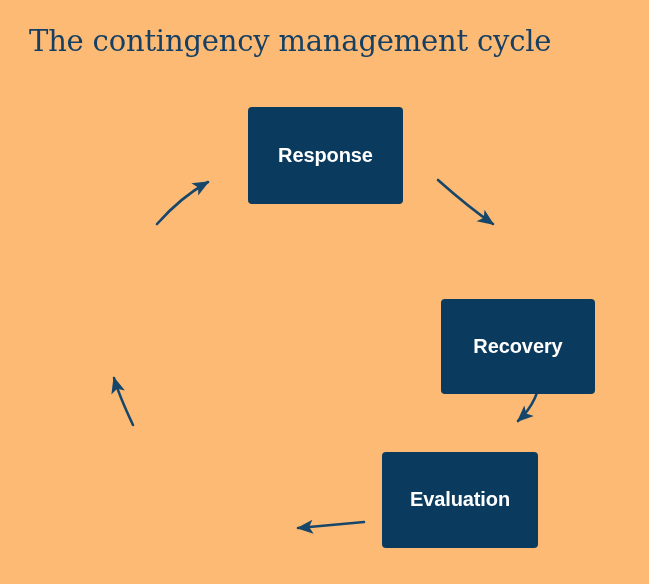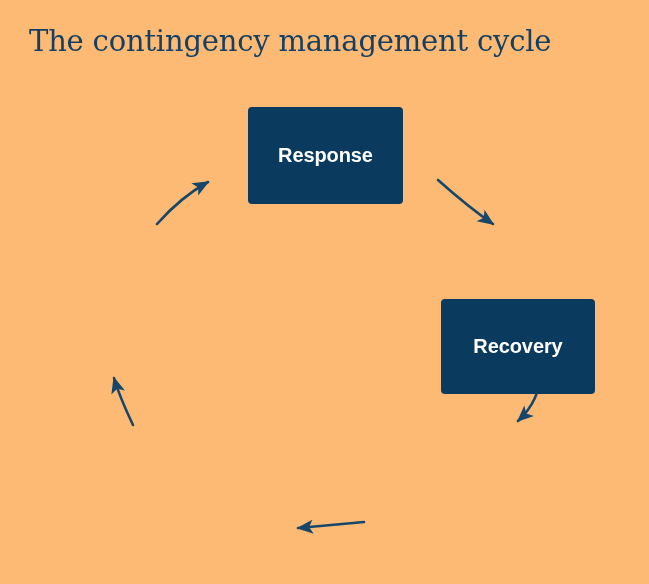--- a/index.html
+++ b/index.html
@@ -82,16 +82,19 @@
   </svg>
 
   <div class="node" id="node-response">
     <span class="node-label">Response</span>
   </div>
 
   <div class="node" id="node-recovery">
     <span class="node-label">Recovery</span>
   </div>
 
+  <div class="node" id="node-evaluation">
+    <span class="node-label">Evaluation</span>
+  </div>
 
 
 
 </div>
 
 </body></html>

